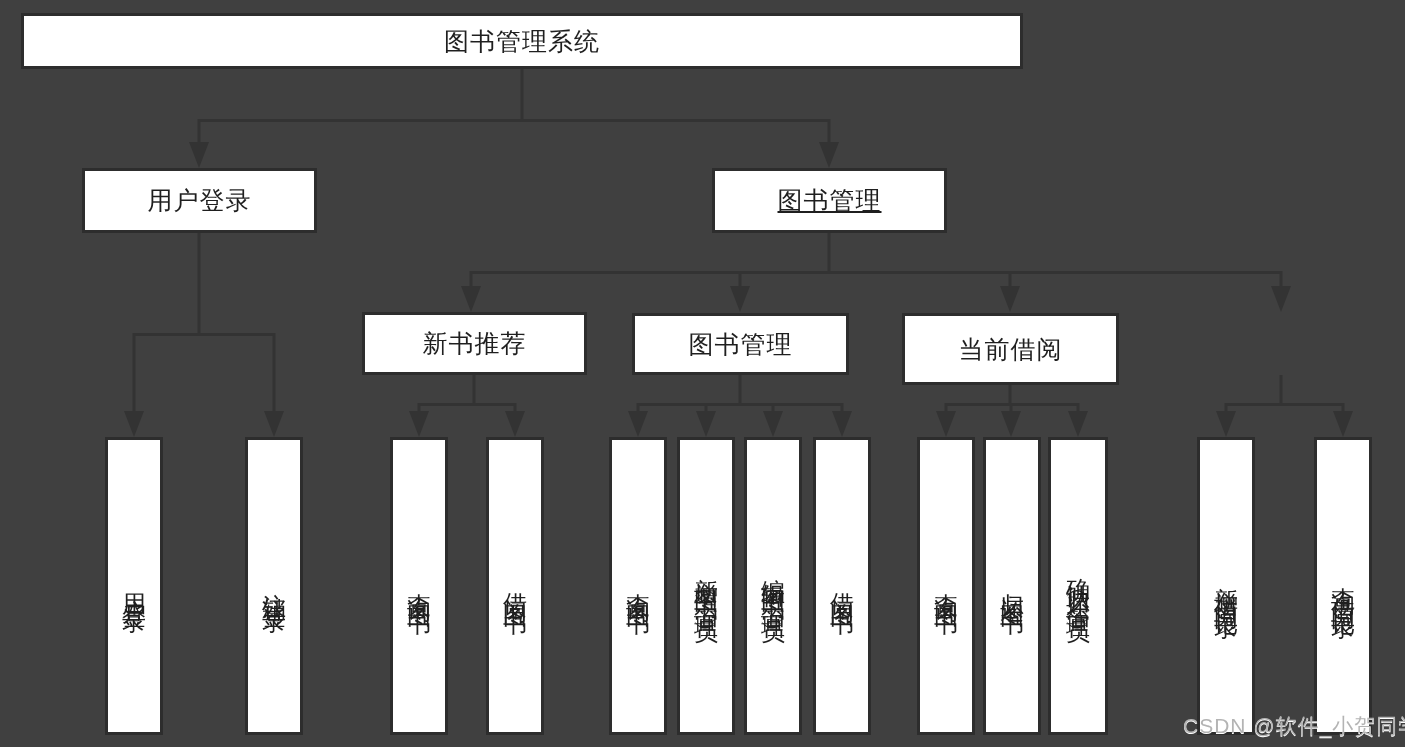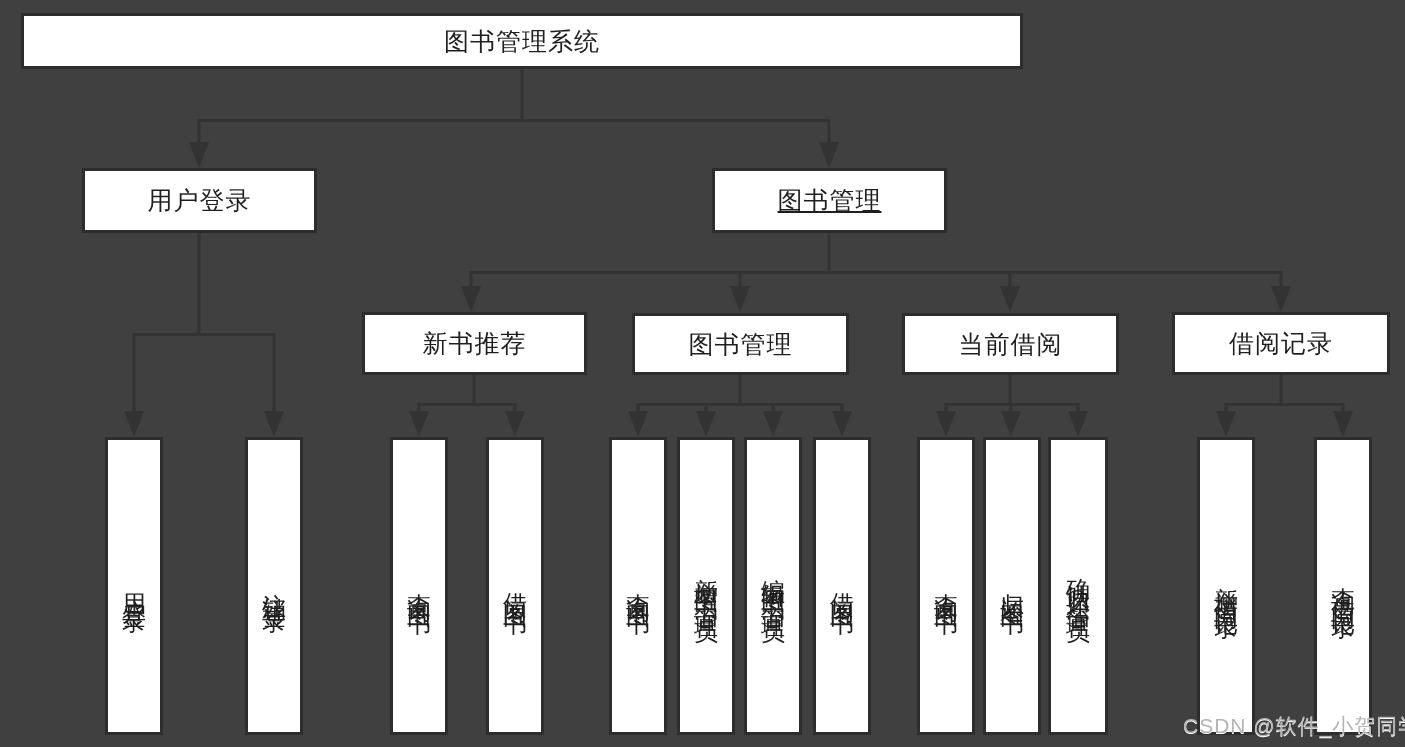--- a/index.html
+++ b/index.html
@@ -14,21 +14,21 @@
     position:absolute; box-sizing:border-box; background:#ffffff;
     border:3px solid #2d2d2d; display:flex; align-items:center; justify-content:center;
     z-index:1;
   }
   .hbox { font-size:25px; letter-spacing:1px; white-space:nowrap; }
   .root  { left:21px;  top:13px;  width:1002px; height:56px; }
   .n-user-login { left:82px;  top:168px; width:235px; height:65px; }
   .n-book-mgmt  { left:712px; top:168px; width:235px; height:65px;text-decoration:underline; }
   .n-new-book   { left:362px;  top:312px; width:225px; height:63px; }
   .n-borrowing  { left:632px;  top:313px; width:217px; height:62px; }
-  .n-current    { left:902px;  top:313px; width:217px; height:62px; }
+  .n-current    { left:902px;  top:313px; width:217px; height:72px; }
   .n-records    { left:1172px; top:312px; width:218px; height:63px; }
   .vbox { top:437px; height:298px; width:58px; }
   .vlabel {
     writing-mode:vertical-rl; text-orientation:upright;
     font-size:24px; line-height:1.0; letter-spacing:6px; white-space:nowrap;
   }
   .watermark {
     position:absolute; left:1183px; top:712px; z-index:2;
     font-size:21px; color:#b4b4b4; letter-spacing:1px; white-space:nowrap;
     text-shadow:0 1px 0 #ffffff;
@@ -97,23 +97,20 @@
 
   <div class="box hbox n-new-book">
     <span>新书推荐</span>
   </div>
   <div class="box hbox n-borrowing">
     <span>图书管理</span>
   </div>
   <div class="box hbox n-current">
     <span>当前借阅</span>
   </div>
-  <div class="box hbox n-records">
-    <span>借阅记录</span>
-  </div>
 
   <div class="box vbox" style="left:105px">
     <span class="vlabel">用户登录</span>
   </div>
   <div class="box vbox" style="left:245px">
     <span class="vlabel">注销登录</span>
   </div>
   <div class="box vbox" style="left:390px">
     <span class="vlabel">查询图书</span>
   </div>

